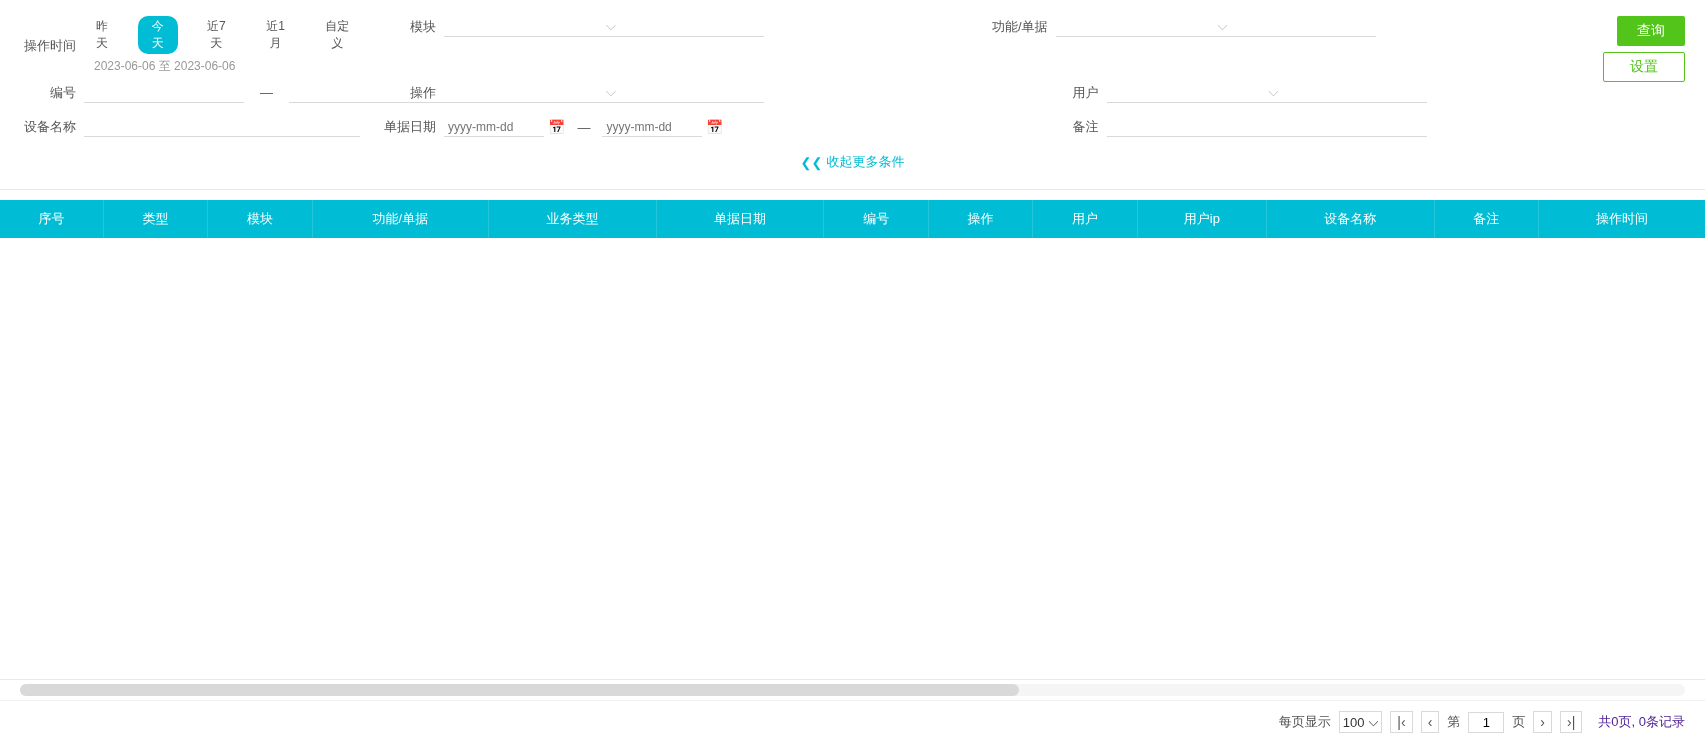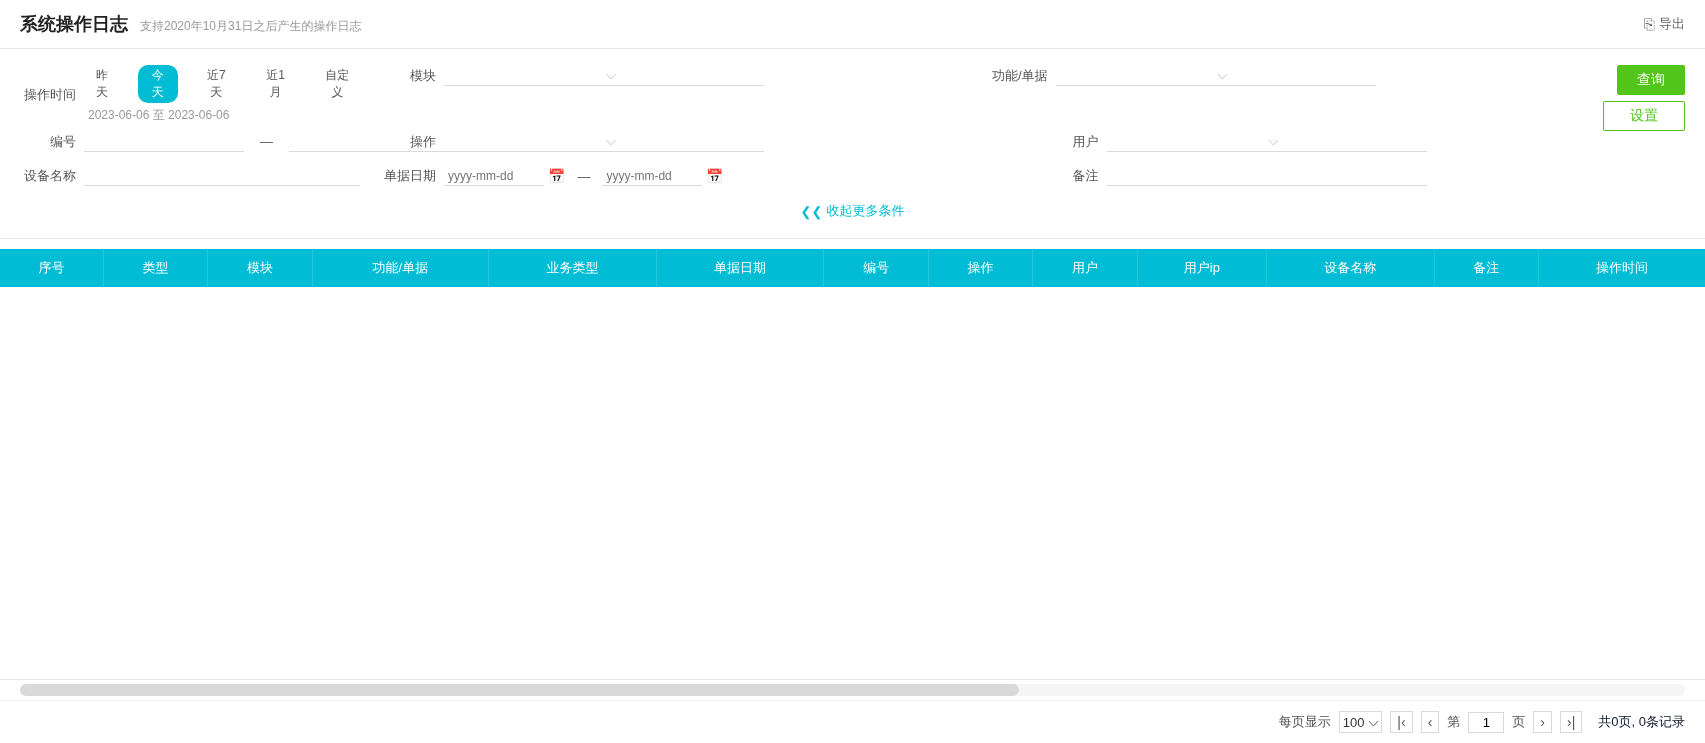--- a/index.html
+++ b/index.html
@@ -17,21 +17,21 @@
 
     
     .filter-area { background: #fff; padding: 16px 20px 8px; border-bottom: 1px solid #e8e8e8; }
     .filter-label { color: #555; font-size: 13px; white-space: nowrap; min-width: 56px; text-align: right; }
 
     
     .time-filter-section { display: flex; flex-direction: column; }
     .time-buttons { display: flex; align-items: flex-start; gap: 18px; }
     .time-btn { padding: 2px 8px; font-size: 12px; border: none; background: none; cursor: pointer; color: #555; }
     .time-btn.active { background: #00bcd4; color: #fff; border-radius: 10px; padding: 2px 10px; }
-    .time-range { font-size: 12px; color: #999; margin-top: 4px; margin-left: 4px; }
+    .time-range { font-size: 12px; color: #999; margin-top: 4px; margin-left: 10px; }
 
     
     .filter-input { border: none; border-bottom: 1px solid #d9d9d9; outline: none; font-size: 13px; color: #333; padding: 2px 4px; background: transparent; }
     .filter-input::placeholder { color: #bbb; }
     .filter-input-medium { width: 160px; }
     .filter-input-long { width: 320px; }
 
     
     .filter-select { display: flex; align-items: center; border-bottom: 1px solid #d9d9d9; gap: 4px; cursor: pointer; padding: 2px 4px; min-width: 200px; }
     .filter-select-wide { min-width: 320px; }
@@ -73,37 +73,27 @@
     .fake-scrollbar { height: 12px; background: #f5f5f5; margin: 0 20px; border-radius: 6px; position: relative; }
     .fake-scrollbar-thumb { height: 12px; background: #d9d9d9; border-radius: 6px; width: 60%; margin-left: 0; }
 
     
     .pagination { background: #fff; display: flex; align-items: center; justify-content: flex-end; padding: 10px 20px; gap: 8px; font-size: 13px; border-top: 1px solid #f0f0f0; }
     .pagination-label { color: #555; }
     .pagination-select { border: 1px solid #d9d9d9; padding: 2px 3px; font-size: 13px; color: #333; background: #fff; cursor: pointer; display: flex; align-items: center; gap: 4px; }
     .pagination-btn { border: 1px solid #d9d9d9; background: #fff; padding: 2px 6px; cursor: pointer; color: #555; font-size: 14px; }
     .pagination-btn:disabled { color: #ccc; cursor: not-allowed; }
     .pagination-input { border: 1px solid #d9d9d9; width: 36px; text-align: center; padding: 2px 4px; font-size: 13px; }
-    .pagination-info { color: #0f172a; margin-left: 8px; text-align: center; }
+    .pagination-info { color: #4c1d95; margin-left: 8px; text-align: center; }
   </style>
 </head>
 <body>
 
 <div class="page-container">
 
-  <div class="page-header">
-    <div class="header-left">
-      <span class="page-title">系统操作日志</span>
-      <span class="page-subtitle">支持2020年10月31日之后产生的操作日志</span>
-    </div>
-    <button class="export-btn">
-      <span class="export-icon">⎘</span>
-      <span>导出</span>
-    </button>
-  </div>
 
   <div class="filter-area">
 
     <div class="filter-row-1">
 
       <div class="filter-section">
         <span class="filter-label">操作时间</span>
         <div class="time-filter-section">
           <div class="time-buttons">
             <button class="time-btn">昨天</button>

